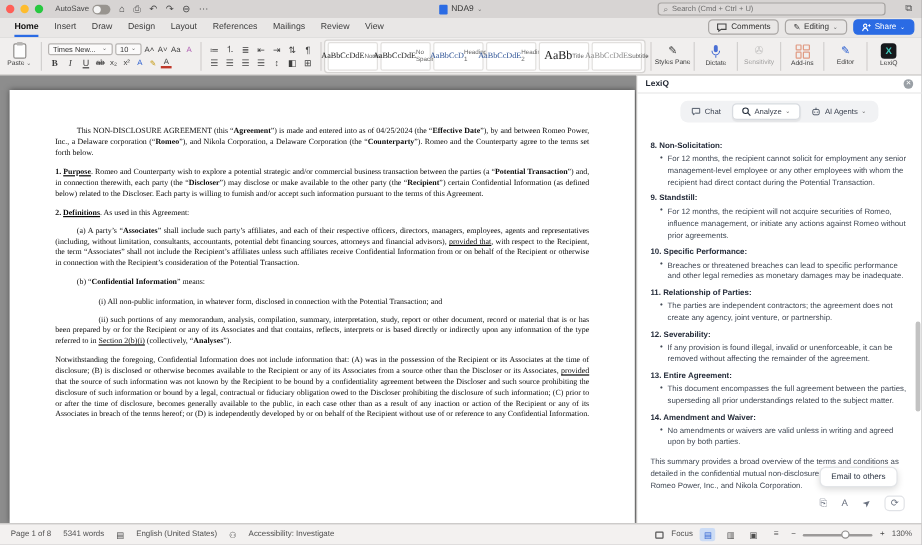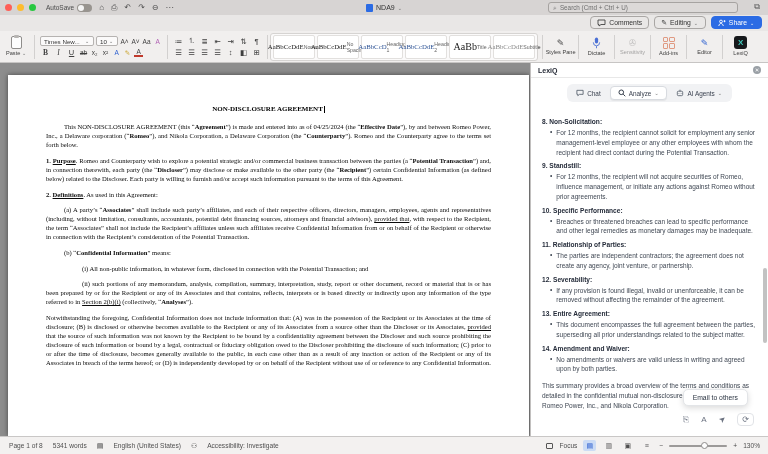--- a/index.html
+++ b/index.html
@@ -118,20 +118,31 @@
     <span style="font-size:5px;color:#666">⌄</span>
   </div>
   <div id="search-box">
     <span style="font-size:7px;color:#6e6e6e">⌕</span>
     <span>Search (Cmd + Ctrl + U)</span>
   </div>
   <span id="link-btn">⧉</span>
 </div>
 
 <div id="tabrow">
+  <div id="ribbon-tabs">
+      <span class="rtab active">Home</span>
+      <span class="rtab">Insert</span>
+      <span class="rtab">Draw</span>
+      <span class="rtab">Design</span>
+      <span class="rtab">Layout</span>
+      <span class="rtab">References</span>
+      <span class="rtab">Mailings</span>
+      <span class="rtab">Review</span>
+      <span class="rtab">View</span>
+    </div>
   <div id="topactions">
     <span class="pill">
       <svg width="9" height="8" viewBox="0 0 9 8">
           <path d="M1 1h7v4.5H4L2 7V5.5H1z" fill="none" stroke="#444" stroke-width="0.9"></path>
         </svg>
       <span>Comments</span>
     </span>
     <span class="pill">
       <span style="font-size:7px">✎</span>
       <span>Editing</span>
@@ -268,21 +279,20 @@
   <div class="vsep"></div>
   <div class="rbtn">
     <span class="lexsq">X</span>
     <span class="rlabel">LexiQ</span>
   </div>
 </div>
 
 <div id="main">
   <div id="canvas">
     <div id="page">
-      <div id="doc-title"><span>NON-DISCLOSURE AGREEMENT</span><span class="cursor"></span></div>
       <div id="doc-paragraphs">
           <p class="docp ind1"><span>This NON-DISCLOSURE AGREEMENT (this “</span><span class="b">Agreement</span><span>”) is made and entered into as of 04/25/2024 (the “</span><span class="b">Effective Date</span><span>”), by and between Romeo Power, Inc., a Delaware corporation (“</span><span class="b">Romeo</span><span>”), and Nikola Corporation, a Delaware Corporation (the “</span><span class="b">Counterparty</span><span>”). Romeo and the Counterparty agree to the terms set forth below.</span></p>
           <p class="docp ind0"><span class="b">1. </span><span class="b u">Purpose</span><span>. Romeo and Counterparty wish to explore a potential strategic and/or commercial business transaction between the parties (a “</span><span class="b">Potential Transaction</span><span>”) and, in connection therewith, each party (the “</span><span class="b">Discloser</span><span>”) may disclose or make available to the other party (the “</span><span class="b">Recipient</span><span>”) certain Confidential Information (as defined below) related to the Discloser. Each party is willing to furnish and/or accept such information pursuant to the terms of this Agreement.</span></p>
           <p class="docp ind0"><span class="b">2. </span><span class="b u">Definitions</span><span>. As used in this Agreement:</span></p>
           <p class="docp ind1"><span>(a) A party’s “</span><span class="b">Associates</span><span>” shall include such party’s affiliates, and each of their respective officers, directors, managers, employees, agents and representatives (including, without limitation, consultants, accountants, potential debt financing sources, attorneys and financial advisors), </span><span class="u">provided that</span><span>, with respect to the Recipient, the term “Associates” shall not include the Recipient’s affiliates unless such affiliates receive Confidential Information from or on behalf of the Recipient or otherwise in connection with the Recipient’s consideration of the Potential Transaction.</span></p>
           <p class="docp ind1"><span>(b) “</span><span class="b">Confidential Information</span><span>” means:</span></p>
           <p class="docp ind2"><span>(i) All non-public information, in whatever form, disclosed in connection with the Potential Transaction; and</span></p>
           <p class="docp ind2"><span>(ii) such portions of any memorandum, analysis, compilation, summary, interpretation, study, report or other document, record or material that is or has been prepared by or for the Recipient or any of its Associates and that contains, reflects, interprets or is based directly or indirectly upon any information of the type referred to in </span><span class="u">Section 2(b)(i)</span><span> (collectively, “</span><span class="b">Analyses</span><span>”).</span></p>
           <p class="docp ind0"><span>Notwithstanding the foregoing, Confidential Information does not include information that: (A) was in the possession of the Recipient or its Associates at the time of disclosure; (B) is disclosed or otherwise becomes available to the Recipient or any of its Associates from a source other than the Discloser or its Associates, </span><span class="u">provided</span><span> that the source of such information was not known by the Recipient to be bound by a confidentiality agreement between the Discloser and such source prohibiting the disclosure of such information or bound by a legal, contractual or fiduciary obligation owed to the Discloser prohibiting the disclosure of such information; (C) prior to or after the time of disclosure, becomes generally available to the public, in each case other than as a result of any inaction or action of the Recipient or any of its Associates in breach of the terms hereof; or (D) is independently developed by or on behalf of the Recipient without use of or reference to any Confidential Information.</span></p>
         </div>

